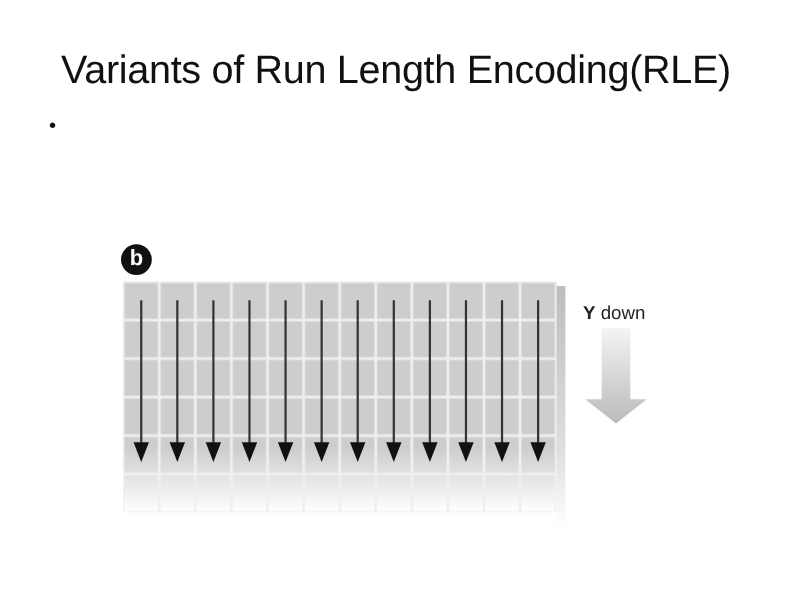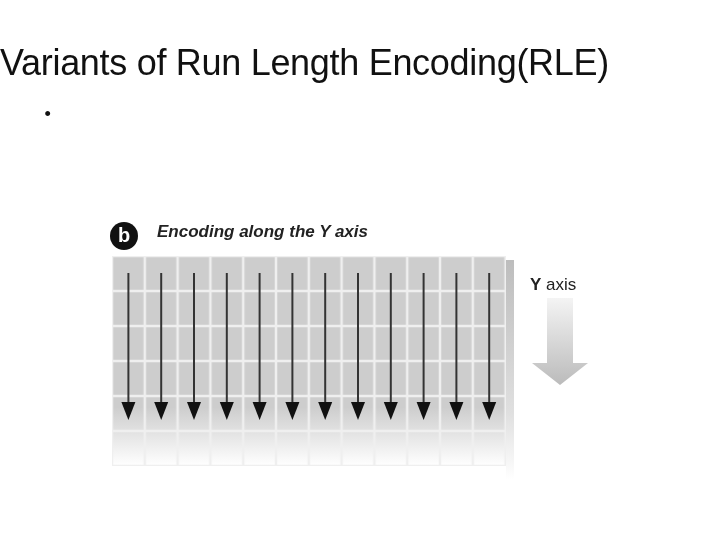--- a/index.html
+++ b/index.html
@@ -1,17 +1,17 @@
 <!DOCTYPE html>
 <html><head>
 <meta charset="utf-8">
 <style>
   html, body { margin:0; padding:0; }
   body { width:720px; height:540px; background:#ffffff; position:relative; overflow:hidden; }
-  .title { position:absolute; left:0; top:42px; width:720px; 
+  .title { position:absolute; left:0; top:42px; width:720px; text-align:center;
     font-family:"Liberation Sans", sans-serif; font-size:36px; color:#111; letter-spacing:-0.3px; }
   .bullet-list { position:absolute; left:44px; top:100px; width:650px; margin:0; padding:0; list-style:none;
     font-family:"Liberation Serif", serif; font-size:21px; line-height:28px; color:#111; }
   .bullet-list li { position:relative; padding-left:26px; }
   .bullet-dot { position:absolute; left:0; top:0; }
   .figure { position:absolute; left:100px; top:210px; width:500px; height:270px; }
   .badge { position:absolute; left:10px; top:12px; width:28px; height:28px; border-radius:50%; background:#111;
     color:#fff; font-family:"Liberation Sans", sans-serif; font-weight:bold; font-size:20px; line-height:26px; text-align:center; }
   .fig-caption { position:absolute; left:57px; top:12px; font-family:"Liberation Sans", sans-serif; font-weight:bold;
     font-style:italic; font-size:17px; color:#222; }
@@ -28,21 +28,20 @@
 <div class="title">Variants of Run Length Encoding(RLE)</div>
 
 <ul class="bullet-list">
   <li>
     <span class="bullet-dot">•</span>
   </li>
 </ul>
 
 <div class="figure">
   <div class="badge">b</div>
-  <div class="fig-caption">Encoding along the Y axis</div>
 
   <svg class="grid" width="394" height="210" viewBox="0 0 394 210">
     <defs>
       <linearGradient id="fade" x1="0" y1="0" x2="0" y2="1">
         <stop offset="0" stop-color="#cdcdcd"></stop>
         <stop offset="0.72" stop-color="#cdcdcd"></stop>
         <stop offset="1" stop-color="#ffffff"></stop>
       </linearGradient>
       <pattern id="cells" width="32.8" height="35" patternUnits="userSpaceOnUse">
         <rect x="0" y="0" width="32.8" height="35" fill="none" stroke="#efefef" stroke-width="2.5"></rect>
@@ -72,21 +71,21 @@
         <line x1="311.59999999999997" y1="17" x2="311.59999999999997" y2="150" stroke="#333" stroke-width="2"></line>
         <polygon points="304.59999999999997,146 318.59999999999997,146 311.59999999999997,164" fill="#111111"></polygon>
         <line x1="344.4" y1="17" x2="344.4" y2="150" stroke="#333" stroke-width="2"></line>
         <polygon points="337.4,146 351.4,146 344.4,164" fill="#111111"></polygon>
         <line x1="377.19999999999993" y1="17" x2="377.19999999999993" y2="150" stroke="#333" stroke-width="2"></line>
         <polygon points="370.19999999999993,146 384.19999999999993,146 377.19999999999993,164" fill="#111111"></polygon>
       </g>
   </svg>
   <div class="side"></div>
 
-  <div class="y-label"><b>Y</b><span> axis</span></div>
+  <div class="y-label"><b>Y</b><span> down</span></div>
   <svg class="y-arrow" width="60" height="90" viewBox="0 0 60 90">
     <defs>
       <linearGradient id="ag" x1="0" y1="0" x2="0" y2="1">
         <stop offset="0" stop-color="#f4f4f4"></stop>
         <stop offset="1" stop-color="#bbbbbb"></stop>
       </linearGradient>
     </defs>
     <polygon points="17,0 43,0 43,65 58,65 30,87 2,65 17,65" fill="url(#ag)"></polygon>
   </svg>
 </div>

